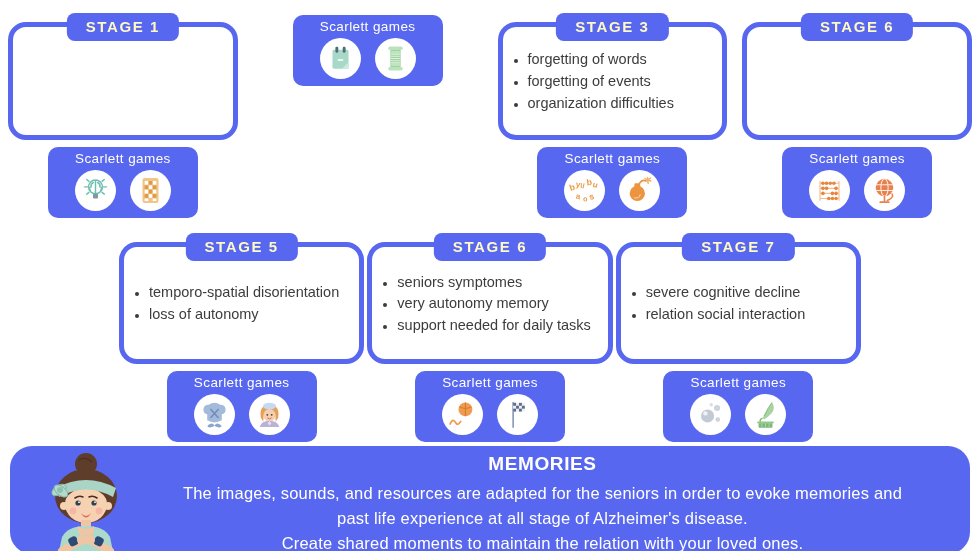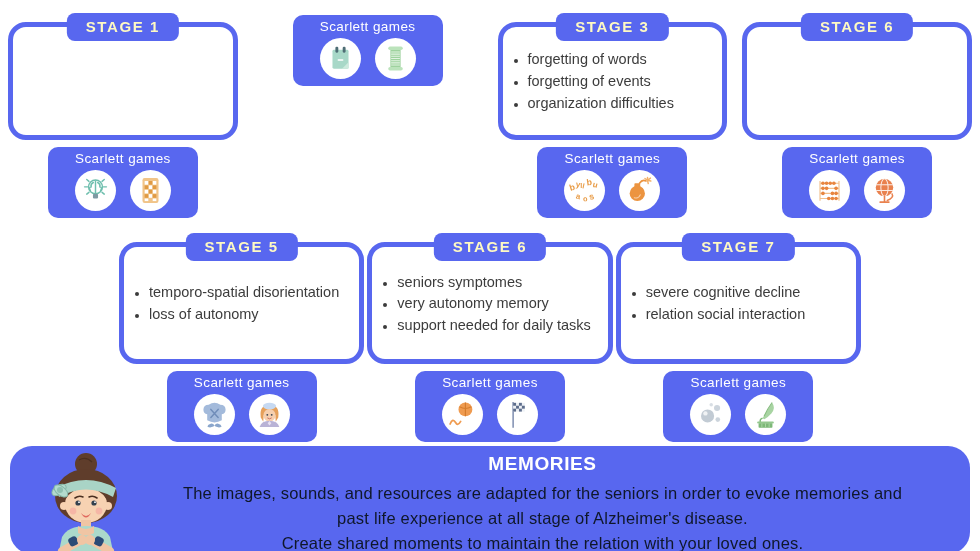--- a/index.html
+++ b/index.html
@@ -48,21 +48,21 @@
     display:flex;align-items:center;justify-content:center;flex:0 0 auto;
   }
   .icon-circle svg{width:35px;height:35px;display:block;}
 
   .banner{
     position:relative;margin:4px 10px 0 10px;height:108px;
     background:var(--blue);border-radius:22px;overflow:hidden;
   }
   .banner-text{padding:7px 30px 0 135px;text-align:center;color:#fff;}
   .banner-title{font-size:19px;font-weight:700;letter-spacing:.6px;margin-bottom:6px;}
-  .banner-line{font-size:16.5px;line-height:1.5;letter-spacing:.2px;color:#0f172a;}
+  .banner-line{font-size:16.5px;line-height:1.5;letter-spacing:.2px;color:#ffffff;}
   .character{position:absolute;left:16px;bottom:-2px;width:120px;height:104px;}
 </style>
 </head>
 <body>
 
 <svg width="0" height="0" style="position:absolute" aria-hidden="true">
   <defs>
     <symbol id="icon-brain-idea" viewBox="0 0 48 48">
       <g fill="none" stroke="#6fbfae" stroke-width="2" stroke-linecap="round">
         <circle cx="24" cy="19" r="9.5"></circle>

